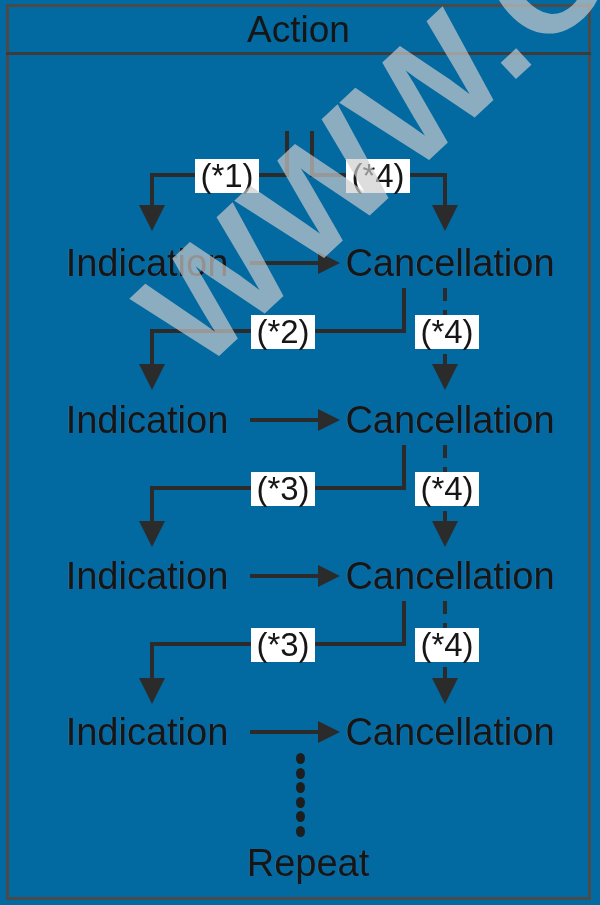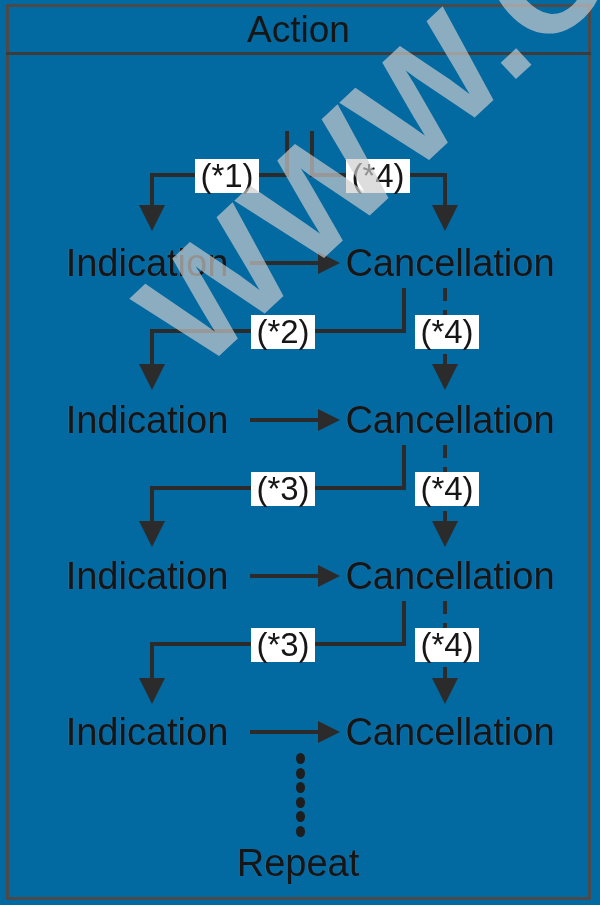--- a/index.html
+++ b/index.html
@@ -119,17 +119,17 @@
   <div class="ah-right" style="left:318px; top:721px;"></div>
   <div class="node" style="left:339px; top:712px; width:222px;">Cancellation</div>
 
   <div class="dot" style="top:753px;"></div>
   <div class="dot" style="top:768px;"></div>
   <div class="dot" style="top:782px;"></div>
   <div class="dot" style="top:797px;"></div>
   <div class="dot" style="top:811px;"></div>
   <div class="dot" style="top:826px;"></div>
 
-  <div class="node" style="left:208px; top:843px; width:180px;">Repeat</div>
+  <div class="node" style="left:218px; top:843px; width:180px;">Repeat</div>
 
   <div class="watermark">WWW.C</div>
 
 </div>
 
 </body></html>

